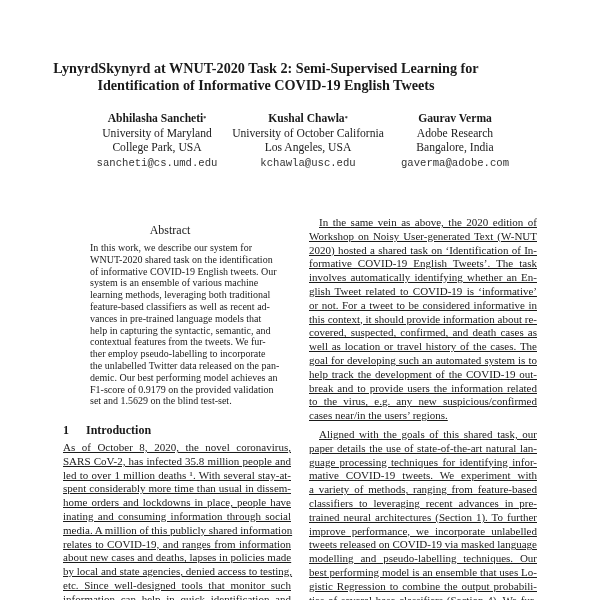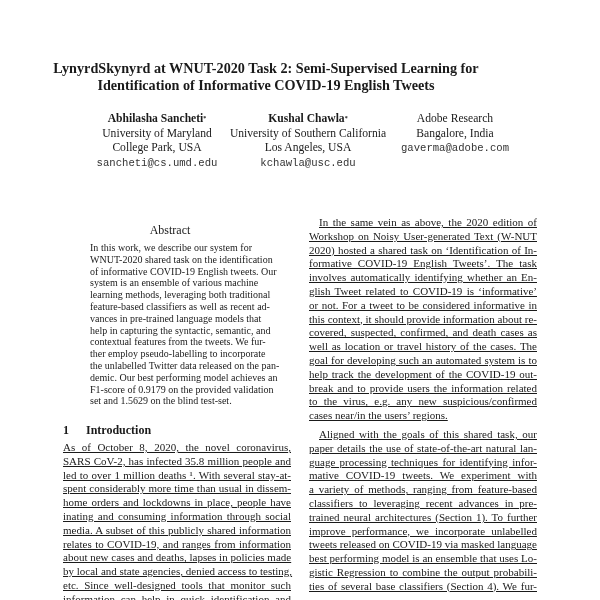--- a/index.html
+++ b/index.html
@@ -38,25 +38,26 @@
 
 <div class="authors">
   <div class="author" style="left:87px;width:140px;">
     <div class="name"><span>Abhilasha Sancheti</span><sup>*</sup></div>
     <div>University of Maryland</div>
     <div>College Park, USA</div>
     <div class="email">sancheti@cs.umd.edu</div>
   </div>
   <div class="author" style="left:227px;width:162px;">
     <div class="name"><span>Kushal Chawla</span><sup>*</sup></div>
-    <div>University of Southern California</div>
+    <div>University of October California</div>
     <div>Los Angeles, USA</div>
     <div class="email">kchawla@usc.edu</div>
   </div>
   <div class="author" style="left:390px;width:130px;">
+    <div class="name"><span>Gaurav Verma</span></div>
     <div>Adobe Research</div>
     <div>Bangalore, India</div>
     <div class="email">gaverma@adobe.com</div>
   </div>
 </div>
 
 <div class="abstract-heading">Abstract</div>
 
 <div class="abstract" style="left:90px;width:162px;">
   <span class="abs-line">In this work, we describe our system for</span>
@@ -79,21 +80,21 @@
   <span class="num">1</span><span>Introduction</span>
 </div>
 
 <div class="col left-col">
   <span class="line">As of October 8, 2020, the novel coronavirus,</span>
   <span class="line">SARS CoV-2, has infected 35.8 million people and</span>
   <span class="line">led to over 1 million deaths ¹. With several stay-at-</span>
   <span class="line">spent considerably more time than usual in dissem-</span>
   <span class="line">home orders and lockdowns in place, people have</span>
   <span class="line">inating and consuming information through social</span>
-  <span class="line">media. A subset of this publicly shared information</span>
+  <span class="line">media. A million of this publicly shared information</span>
   <span class="line">relates to COVID-19, and ranges from information</span>
   <span class="line">about new cases and deaths, lapses in policies made</span>
   <span class="line">by local and state agencies, denied access to testing,</span>
   <span class="line">etc. Since well-designed tools that monitor such</span>
   <span class="line">information can help in quick identification and</span>
 </div>
 
 <div class="col right-col">
   <div>
     <span class="line indent">In the same vein as above, the 2020 edition of</span>
@@ -116,17 +117,18 @@
   <div>
     <span class="line indent">Aligned with the goals of this shared task, our</span>
     <span class="line">paper details the use of state-of-the-art natural lan-</span>
     <span class="line">guage processing techniques for identifying infor-</span>
     <span class="line">mative COVID-19 tweets. We experiment with</span>
     <span class="line">a variety of methods, ranging from feature-based</span>
     <span class="line">classifiers to leveraging recent advances in pre-</span>
     <span class="line">trained neural architectures (Section 1). To further</span>
     <span class="line">improve performance, we incorporate unlabelled</span>
     <span class="line">tweets released on COVID-19 via masked language</span>
+    <span class="line">modelling and pseudo-labelling techniques. Our</span>
     <span class="line">best performing model is an ensemble that uses Lo-</span>
     <span class="line">gistic Regression to combine the output probabili-</span>
     <span class="line">ties of several base classifiers (Section 4). We fur-</span>
   </div>
 </div>
 
 </body></html>

